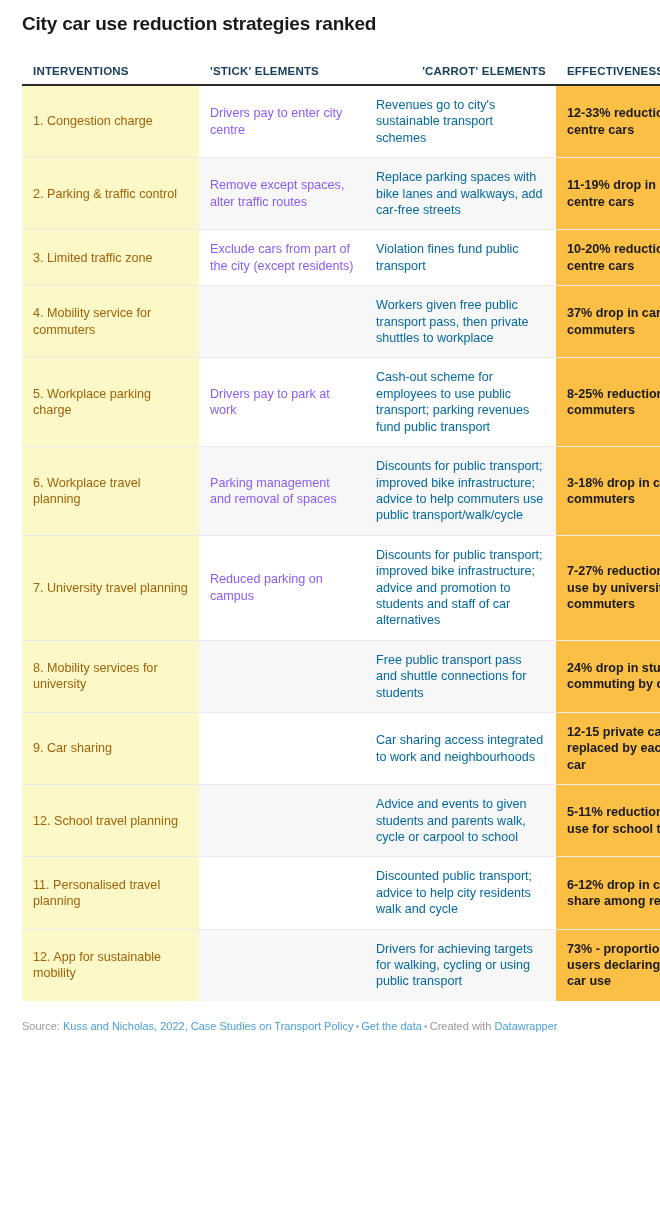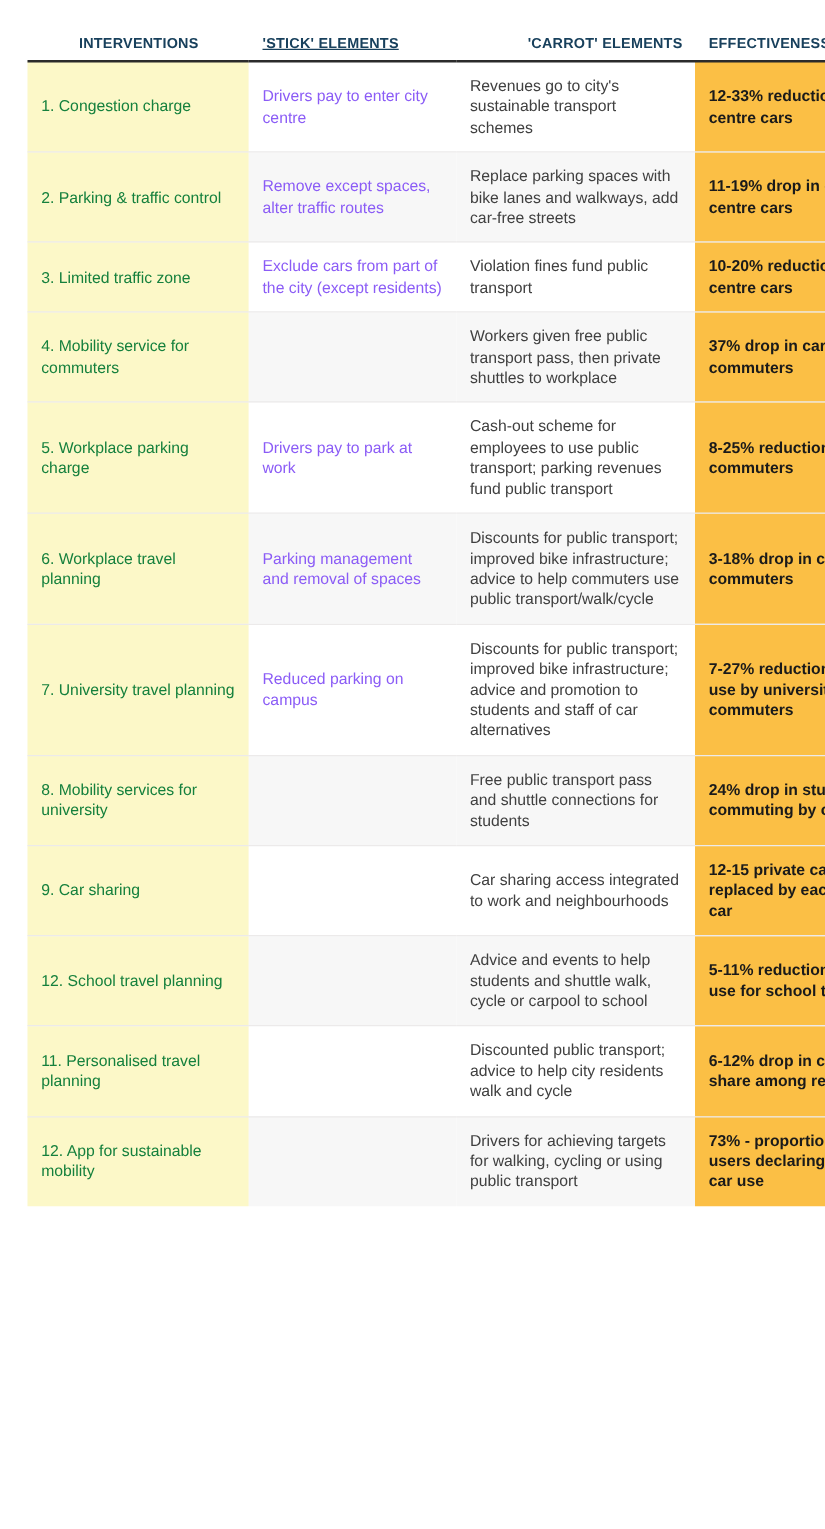--- a/index.html
+++ b/index.html
@@ -41,46 +41,46 @@
     font-weight: bold;
     color: #18405c;
     text-align: left;
     letter-spacing: 0.2px;
     text-transform: uppercase;
     vertical-align: bottom;
     padding: 0 10px 6px 11px;
     line-height: 14px;
     border-bottom: 2px solid #2b2b2b;
   }
-  table.dw-table th.th-interventions { width: 156px; text-align: center; }
-  table.dw-table th.th-stick { width: 145px; text-decoration: underline; }
+  table.dw-table th.th-interventions { width: 156px; }
+  table.dw-table th.th-stick { width: 145px; }
   table.dw-table th.th-carrot { width: 170px; text-align: right; }
   table.dw-table th.th-effect { width: 151px; }
 
   table.dw-table td {
     font-size: 12.6px;
     line-height: 16.4px;
     vertical-align: middle;
     padding: 11px 11px 11px 11px;
     border-bottom: 1px solid #eceaea;
   }
   tr.row-odd td.cell-stick,
   tr.row-odd td.cell-carrot { background: #ffffff; }
   tr.row-even td.cell-stick,
   tr.row-even td.cell-carrot { background: #f7f7f7; }
 
   td.cell-intervention {
     background: #fcf8c8;
-    color: #15803d;
+    color: #a16207;
   }
   td.cell-stick {
     color: #8b5cf6;
   }
   td.cell-carrot {
-    color: #404040;
+    color: #0369a1;
   }
   td.cell-effectiveness {
     background: #fbbf45;
     color: #1a1a1a;
     font-weight: bold;
     border-bottom: 1px solid #f6b93b;
   }
   tbody tr:last-child td { border-bottom: none; }
 
   .footer {
@@ -93,20 +93,21 @@
     color: #4b9fdc;
     text-decoration: none;
   }
   .footer .sep { color: #b3b3b3; padding: 0 2px; }
 </style>
 </head>
 <body>
 
 <div class="page">
 
+  <h1 class="chart-title">City car use reduction strategies ranked</h1>
 
   <table class="dw-table">
     <thead>
       <tr>
         <th class="th-interventions">INTERVENTIONS</th>
         <th class="th-stick">'STICK' ELEMENTS</th>
         <th class="th-carrot">'CARROT' ELEMENTS</th>
         <th class="th-effect">EFFECTIVENESS</th>
       </tr>
     </thead>
@@ -161,32 +162,37 @@
         </tr>
         <tr class="row-odd">
           <td class="cell-intervention">9. Car sharing</td>
           <td class="cell-stick"></td>
           <td class="cell-carrot">Car sharing access integrated to work and neighbourhoods</td>
           <td class="cell-effectiveness">12-15 private cars replaced by each shared car</td>
         </tr>
         <tr class="row-even">
           <td class="cell-intervention">12. School travel planning</td>
           <td class="cell-stick"></td>
-          <td class="cell-carrot">Advice and events to help students and shuttle walk, cycle or carpool to school</td>
+          <td class="cell-carrot">Advice and events to given students and parents walk, cycle or carpool to school</td>
           <td class="cell-effectiveness">5-11% reduction in car use for school trips</td>
         </tr>
         <tr class="row-odd">
           <td class="cell-intervention">11. Personalised travel planning</td>
           <td class="cell-stick"></td>
           <td class="cell-carrot">Discounted public transport; advice to help city residents walk and cycle</td>
           <td class="cell-effectiveness">6-12% drop in car use share among residents</td>
         </tr>
         <tr class="row-even">
           <td class="cell-intervention">12. App for sustainable mobility</td>
           <td class="cell-stick"></td>
           <td class="cell-carrot">Drivers for achieving targets for walking, cycling or using public transport</td>
           <td class="cell-effectiveness">73% - proportion of app users declaring reduced car use</td>
         </tr>
       </tbody>
   </table>
 
+  <div class="footer">
+    <span>Source:</span>
+    <span class="lnk">Kuss and Nicholas, 2022, Case Studies on Transport Policy</span><span class="sep">•</span><span class="lnk">Get the data</span><span class="sep">•</span><span>Created with</span>
+    <span class="lnk">Datawrapper</span>
+  </div>
 
 </div>
 
 </body></html>

